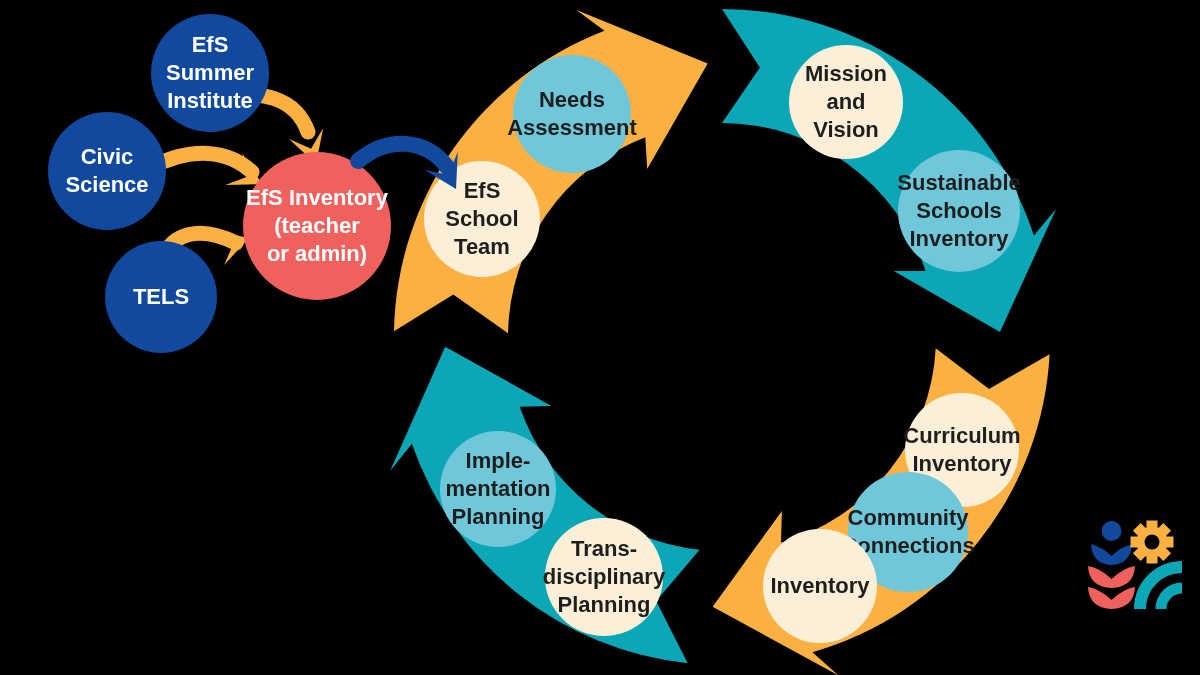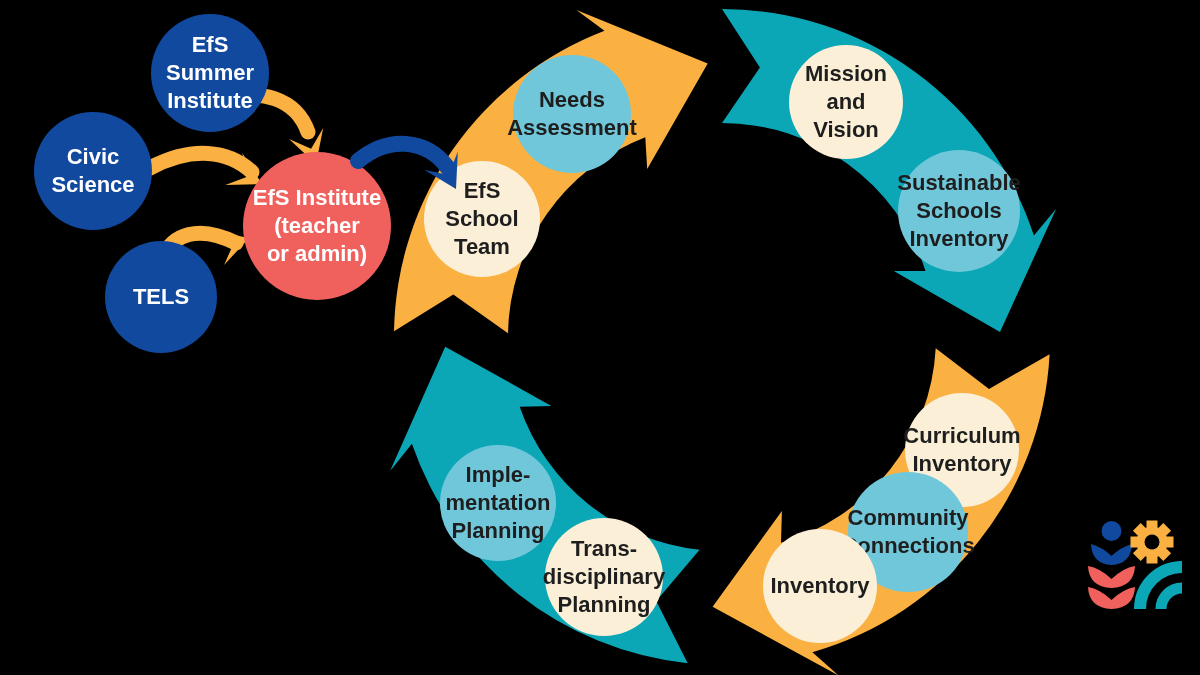--- a/index.html
+++ b/index.html
@@ -71,24 +71,24 @@
       <g>
         <path id="logo-arc-outer" fill="none" d="M 1140,609 A 42 42 0 0 1 1182,567" stroke="#0BA7B6" stroke-width="12"></path>
         <path id="logo-arc-inner" fill="none" d="M 1161,609 A 21 21 0 0 1 1182,588" stroke="#0BA7B6" stroke-width="11"></path>
       </g>
     </g>
   </svg>
 
   <div class="circle c-blue" style="left:151px; top:14px;  width:118px; height:118px;"><span>EfS
 Summer
 Institute</span></div>
-  <div class="circle c-blue" style="left:34px;  top:112px; width:118px; height:118px;align-items:center;"><span>Civic
+  <div class="circle c-blue" style="left:48px;  top:112px; width:118px; height:118px;align-items:center;"><span>Civic
 Science</span></div>
   <div class="circle c-blue" style="left:105px; top:241px; width:112px; height:112px;"><span>TELS</span></div>
-  <div class="circle c-coral" style="left:243px; top:152px; width:148px; height:148px;"><span>EfS Institute
+  <div class="circle c-coral" style="left:243px; top:152px; width:148px; height:148px;"><span>EfS Inventory
 (teacher
 or admin)</span></div>
 
   <div class="circle c-cream" style="left:424px; top:161px; width:116px; height:116px;"><span>EfS School
 Team</span></div>
   <div class="circle c-lblue" style="left:513px; top:55px;  width:118px; height:118px;"><span>Needs
 Assessment</span></div>
   <div class="circle c-cream" style="left:789px; top:45px;  width:114px; height:114px;"><span>Mission
 and
 Vision</span></div>
@@ -96,21 +96,21 @@
 Schools
 Inventory</span></div>
   <div class="circle c-cream" style="left:905px; top:393px; width:114px; height:114px;"><span>Curriculum
 Inventory</span></div>
   <div class="circle c-lblue" style="left:848px; top:472px; width:120px; height:120px;"><span>Community
 Connections</span></div>
   <div class="circle c-cream" style="left:763px; top:529px; width:114px; height:114px;"><span>Inventory</span></div>
   <div class="circle c-cream" style="left:545px; top:518px; width:118px; height:118px;text-align:center;"><span>Trans-
 disciplinary
 Planning</span></div>
-  <div class="circle c-lblue" style="left:440px; top:445px; width:116px; height:116px;"><span>Imple-
+  <div class="circle c-lblue" style="left:440px; top:431px; width:116px; height:116px;"><span>Imple-
 mentation
 Planning</span></div>
 
   <svg id="overlay-layer" class="layer" width="1200" height="675" viewBox="0 0 1200 675">
     <g id="feeder-3">
       <path class="feeder-line" d="M 358,161 C 388,136 426,138 448,168" stroke="#10499E" stroke-width="16"></path>
         <polygon points="456.0,189.0 424.2,169.7 448.5,174.9 457.8,151.8" fill="#10499E"></polygon>
     </g>
   </svg>
 </div>

